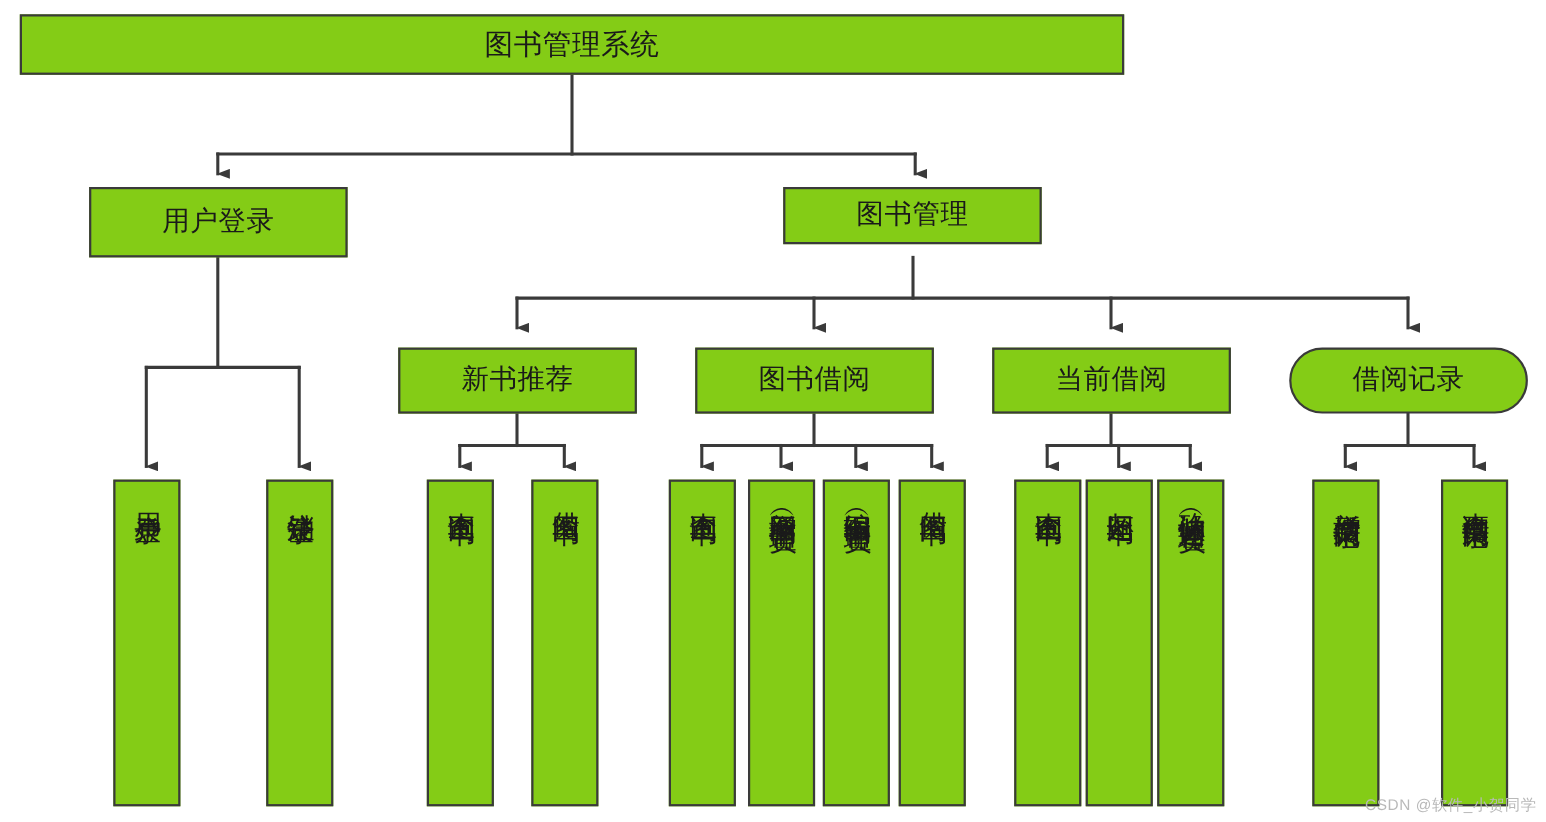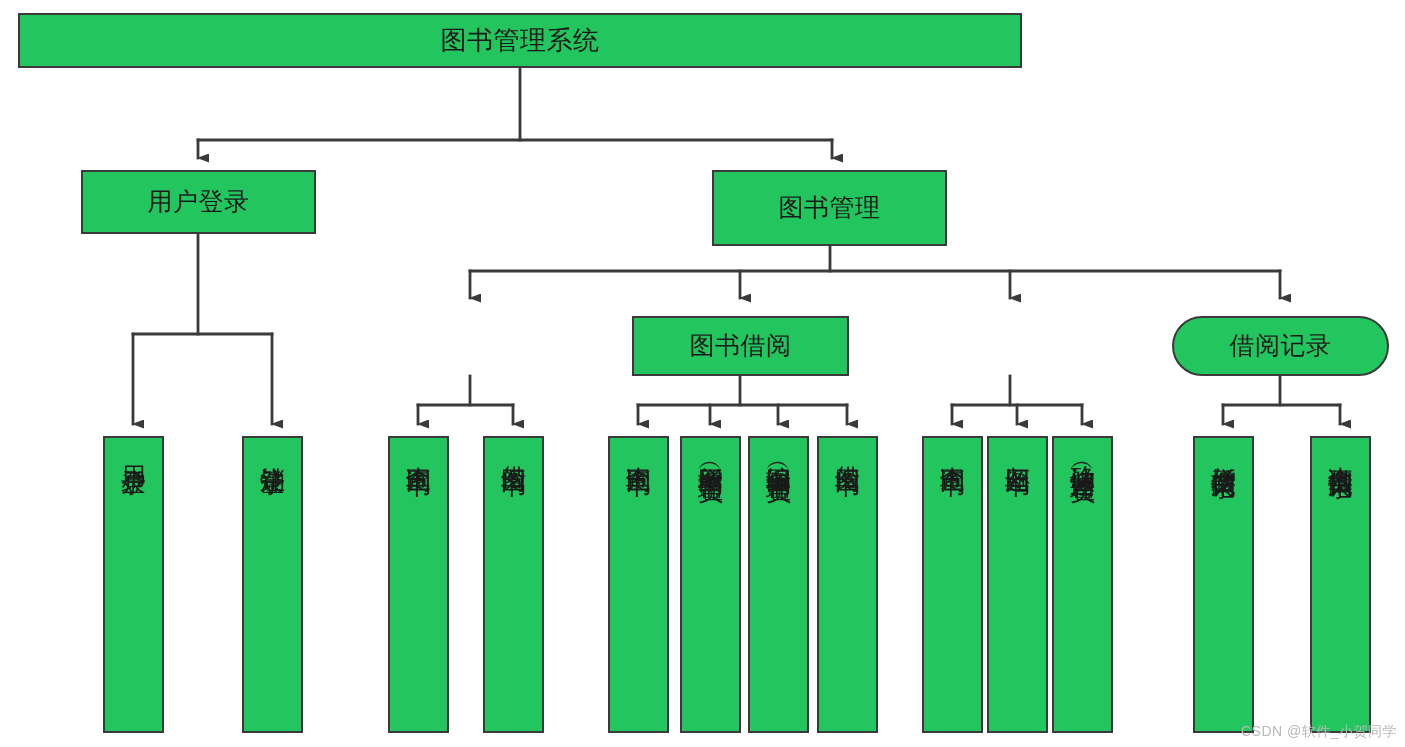--- a/index.html
+++ b/index.html
@@ -22,21 +22,21 @@
     position: absolute;
     left: 0;
     top: 0;
     width: 1405px;
     height: 747px;
     pointer-events: none;
   }
   .node {
     position: absolute;
     box-sizing: border-box;
-    background: #22c55e;
+    background: #84cc16;
     border: 2.5px solid #3a3a3a;
     display: flex;
     align-items: center;
     justify-content: center;
     color: #1a1a1a;
     z-index: 2;
   }
   .node .label {
     text-align: center;
     line-height: 1.18;
@@ -129,29 +129,35 @@
   </svg>
 
   <div class="node horiz root" style="left:18px; top:13px; width:1004px; height:55px;">
     <span class="label">图书管理系统</span>
   </div>
 
   <div class="node horiz" style="left:81px; top:170px; width:235px; height:64px;">
     <span class="label">用户登录</span>
   </div>
 
-  <div class="node horiz" style="left:712px; top:170px; width:235px; height:76px;">
+  <div class="node horiz" style="left:712px; top:170px; width:235px; height:52px;">
     <span class="label">图书管理</span>
   </div>
 
+  <div class="node horiz" style="left:362px; top:316px; width:217px; height:60px;">
+    <span class="label">新书推荐</span>
+  </div>
 
   <div class="node horiz" style="left:632px; top:316px; width:217px; height:60px;justify-content:center;">
     <span class="label">图书借阅</span>
   </div>
 
+  <div class="node horiz" style="left:902px; top:316px; width:217px; height:60px;">
+    <span class="label">当前借阅</span>
+  </div>
 
   <div class="node horiz" style="left:1172px; top:316px; width:217px; height:60px;border-radius:30px;">
     <span class="label">借阅记录</span>
   </div>
 
   <div class="node vert" style="left:103px; top:436px; width:61px; height:297px;">
     <span class="label">用户登录</span>
   </div>
 
   <div class="node vert" style="left:242px; top:436px; width:61px; height:297px;">

